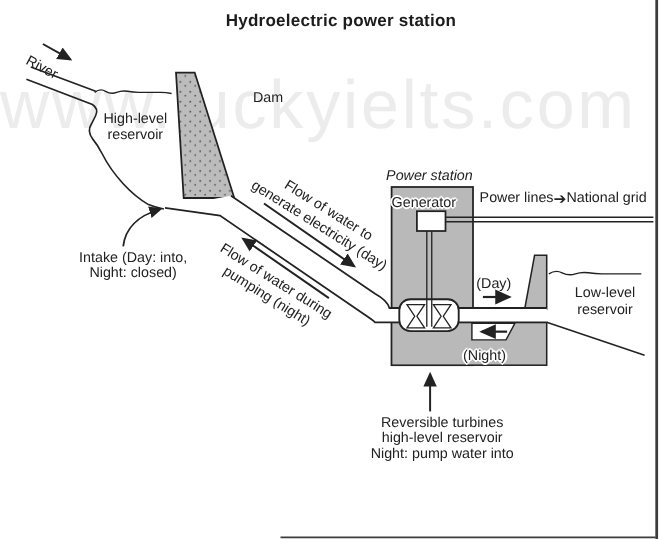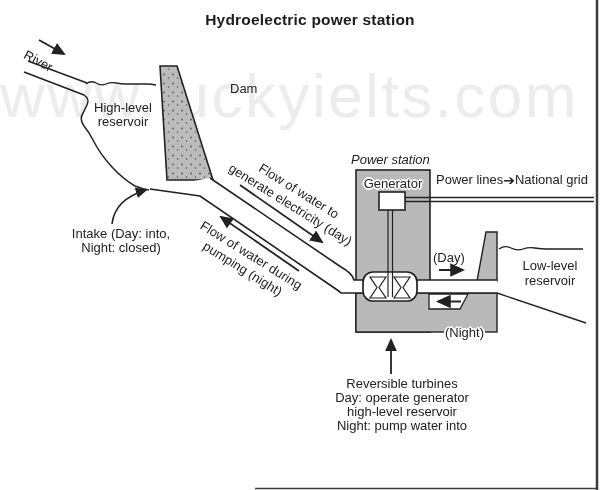--- a/index.html
+++ b/index.html
@@ -25,25 +25,25 @@
                 -2px 0 0 #fff,2px 0 0 #fff,0 -2px 0 #fff,0 2px 0 #fff;
   }
   .rot{transform-origin:0 0;}
   .river-lbl{left:28px;top:48px;transform:rotate(28deg);}
   .dam-lbl{left:186px;top:82px;margin-left:44px;}
   .hires-lbl{left:79px;top:101px;width:88px;}
   .intake-lbl{left:57px;top:227px;width:128px;}
   .flowday-lbl{left:230px;top:139px;width:172px;transform:rotate(32deg);line-height:16px;}
   .flownight-lbl{left:198px;top:213px;width:135px;transform:rotate(32deg);line-height:16px;}
   .pstation-lbl{left:351px;top:153px;font-style:italic;}
-  .gen-lbl{left:356px;top:177px;width:74px;text-align:center;}
+  .gen-lbl{left:356px;top:177px;width:74px;text-align:left;}
   .plines-row{left:436px;top:173px;display:flex;align-items:center;gap:0;}
   .plines-row .arrow{font-size:14px;line-height:13px;}
   .day-lbl{left:433px;top:251px;}
-  .night-lbl{left:421px;top:326px;margin-left:24px;}
+  .night-lbl{left:421px;top:316px;}
   .lores-lbl{left:503px;top:258px;width:94px;line-height:15px;}
   .note-lbl{left:322px;top:377px;width:160px;}
 </style>
 </head>
 <body>
 
 <div class="stage">
 
   <div class="watermark">www.luckyielts.com</div>
 
@@ -142,18 +142,17 @@
 
   <div class="lbl night-lbl halo">(Night)</div>
 
   <div class="lbl lores-lbl center">
     <div>Low-level</div>
     <div>reservoir</div>
   </div>
 
   <div class="lbl note-lbl center">
     <div>Reversible turbines</div>
-    <div>Day: operate generator</div>
     <div>high-level reservoir</div>
     <div>Night: pump water into</div>
   </div>
 
 </div>
 
 </body></html>

